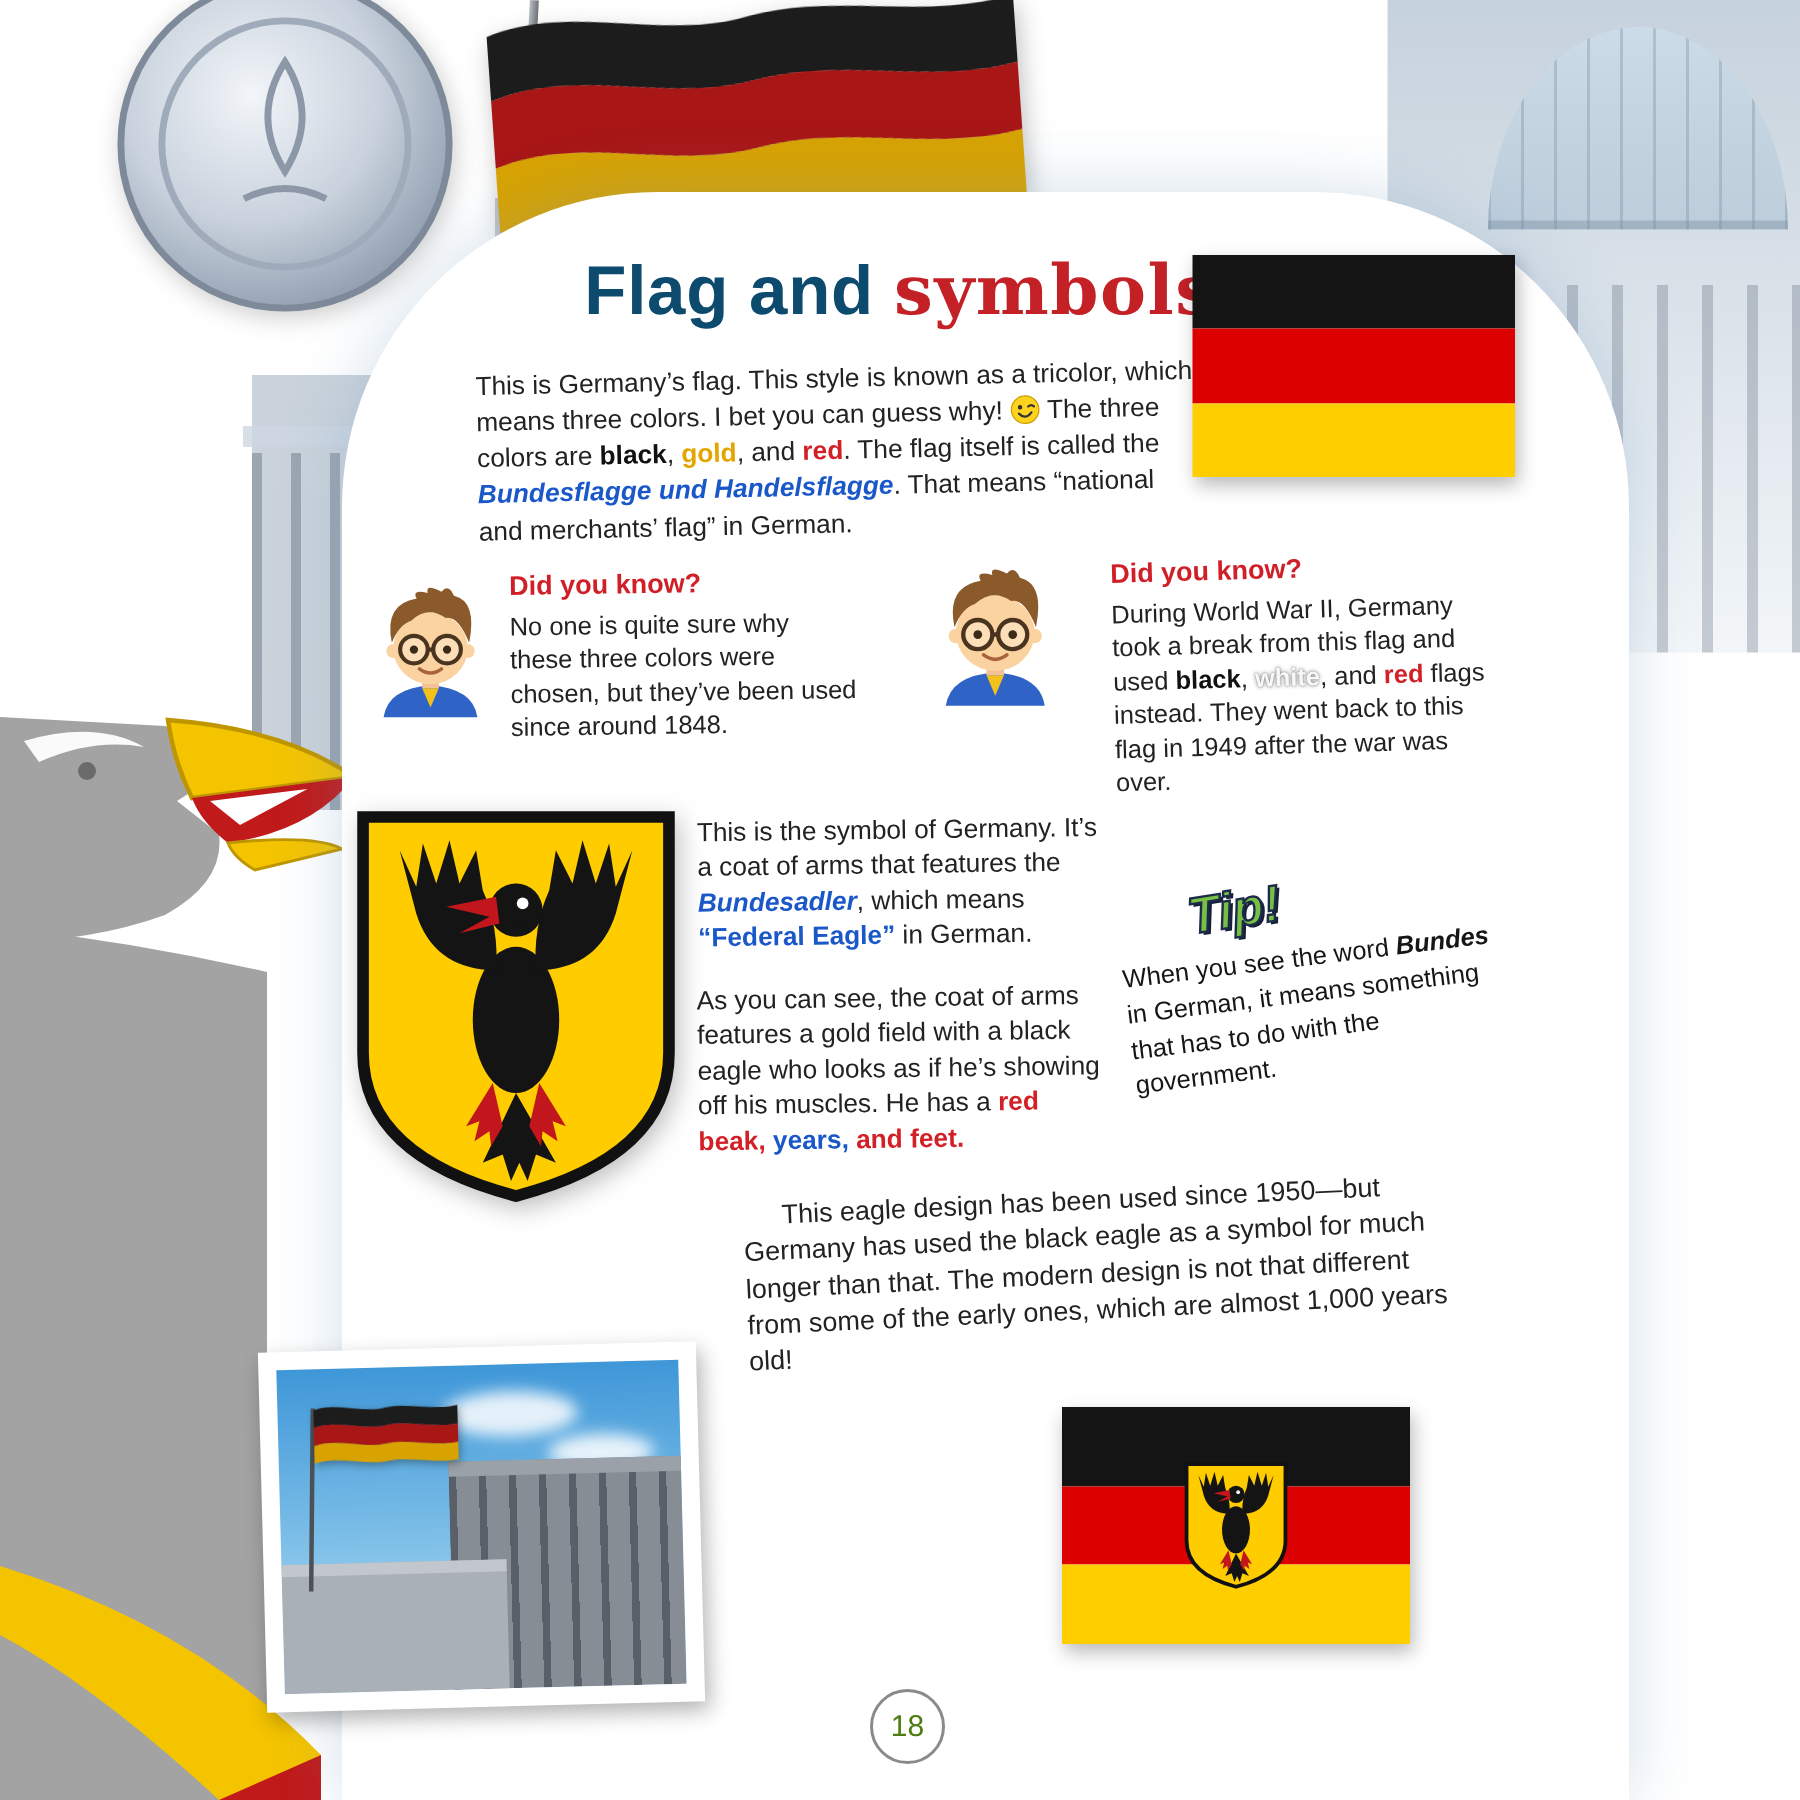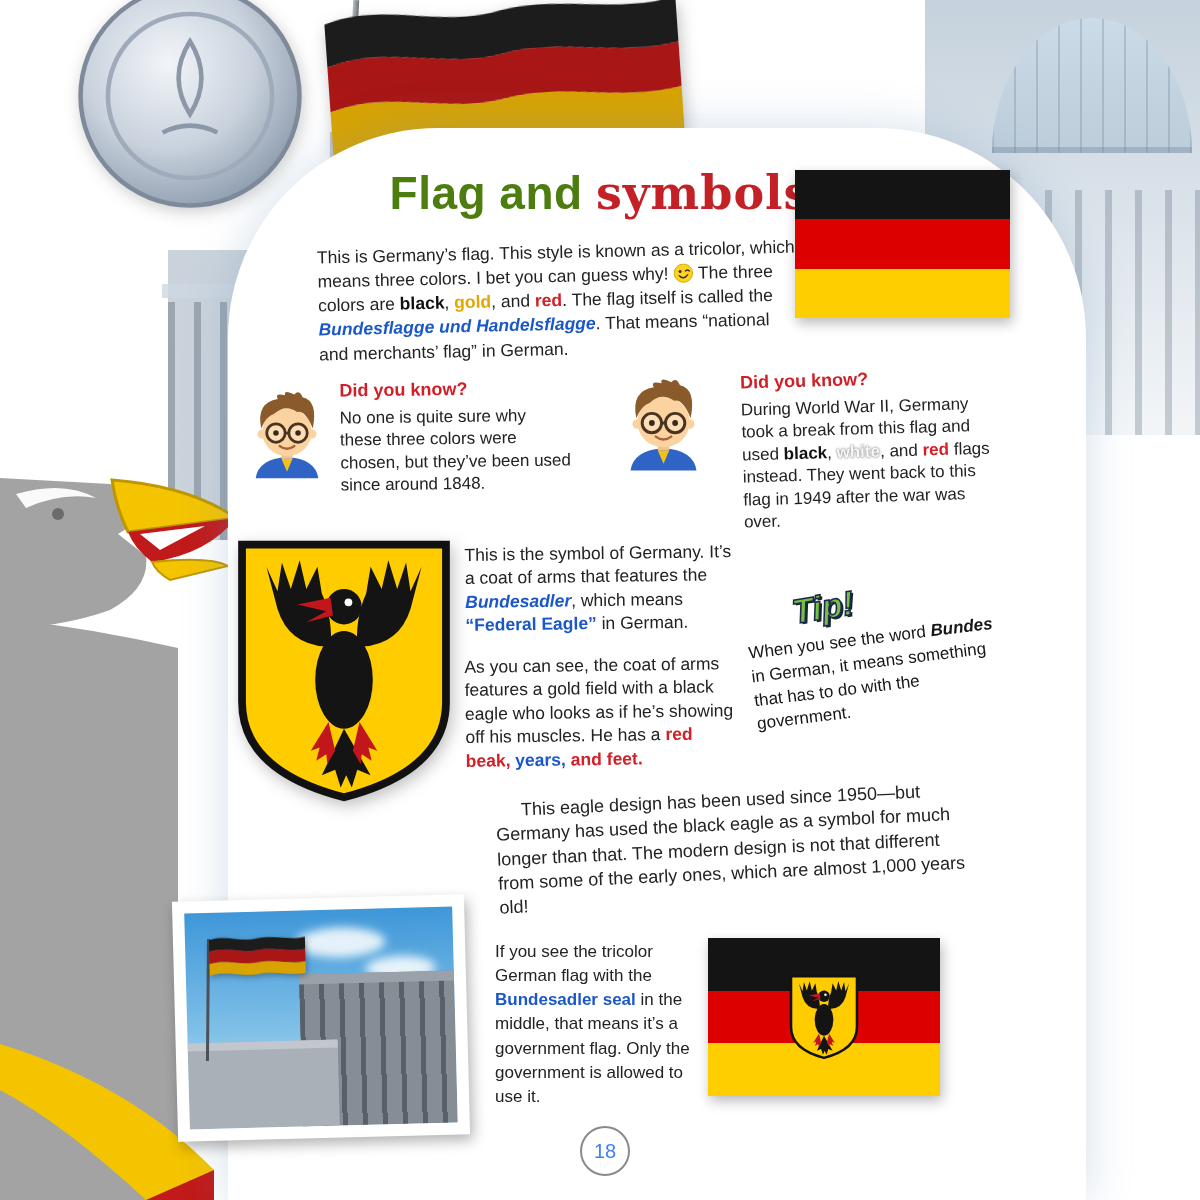--- a/index.html
+++ b/index.html
@@ -28,21 +28,21 @@
     background:linear-gradient(90deg,#b9bec4,#6d7278);transform:rotate(3deg);}
   .topflag{position:absolute;left:328px;top:-6px;width:352px;height:152px;transform:rotate(-4deg);
     filter:drop-shadow(2px 6px 8px rgba(0,0,0,.25));}
   .coin{position:absolute;left:76px;top:-18px;width:228px;height:228px;filter:drop-shadow(2px 4px 8px rgba(0,0,0,.2));}
   .eagle-sil{position:absolute;left:0;top:478px;width:240px;height:722px;}
   
   .panel{position:absolute;left:228px;top:128px;width:858px;height:1072px;background:#fff;
     border-radius:210px 210px 0 0;box-shadow:0 0 45px rgba(110,150,185,.30);}
   
   .title{position:absolute;left:310px;top:166px;width:580px;text-align:center;z-index:6;}
-  .title .t1{font-size:46px;font-weight:800;color:#4d7c0f;letter-spacing:.5px;}
+  .title .t1{font-size:46px;font-weight:800;color:#0c4a6e;letter-spacing:.5px;}
   .title .t2{font-family:"DejaVu Serif",serif;font-size:46px;font-weight:700;color:#c42127;letter-spacing:1px;}
   .para{position:absolute;color:#222;z-index:6;}
   .intro{left:318px;top:240px;width:480px;font-size:17.5px;line-height:1.38;transform:rotate(-1.3deg);}
   .wink{width:20px;height:20px;vertical-align:-4px;}
   .c-blk{font-weight:700;color:#111;}
   .c-gold{font-weight:700;color:#e3a600;}
   .c-red{font-weight:700;color:#d32027;}
   .c-blue{font-weight:700;color:#1a57c8;}
   .c-blue-it{font-weight:700;font-style:italic;color:#1a57c8;}
   .c-white{font-weight:700;color:#f8f8f8;text-shadow:0 0 3px #8a8a8a,0 0 1px #777;}
@@ -76,21 +76,21 @@
   .cloud{position:absolute;background:rgba(255,255,255,.85);border-radius:50%;filter:blur(5px);}
   .ph-b1{position:absolute;right:0;top:64px;bottom:0;width:58%;background:#868d95;border-top:10px solid #9aa1a8;}
   .ph-b1 .stripes{position:absolute;inset:0;
     background:repeating-linear-gradient(90deg,rgba(35,40,50,.45) 0 5px,transparent 5px 20px);}
   .ph-b2{position:absolute;left:0;bottom:0;width:56%;height:36%;background:#aab0b7;border-top:8px solid #c2c7cd;}
   .ph-flag{position:absolute;left:24px;top:22px;width:96px;height:42px;filter:drop-shadow(1px 2px 3px rgba(0,0,0,.35));}
   .ph-pole{position:absolute;left:20px;top:26px;width:3px;height:122px;background:#4c5157;transform:rotate(2deg);}
   
   .pagenum{position:absolute;left:580px;top:1126px;width:46px;height:46px;border-radius:50%;
     border:2px solid #8a8a8a;background:#fff;z-index:6;
-    font-size:20px;color:#3b82f6;display:flex;align-items:center;justify-content:center;}
+    font-size:20px;color:#4d7c0f;display:flex;align-items:center;justify-content:center;}
 </style>
 </head>
 <body>
 
 <svg width="0" height="0" style="position:absolute" aria-hidden="true">
   <defs>
     <radialGradient id="coinGrad" cx="40%" cy="35%" r="70%">
       <stop offset="0%" stop-color="#f2f5f9"></stop>
       <stop offset="55%" stop-color="#c9d2dd"></stop>
       <stop offset="100%" stop-color="#8e9cae"></stop>
@@ -240,23 +240,20 @@
         <div class="stripes"></div>
       </div>
       <div class="ph-b2"></div>
       <div class="ph-pole"></div>
       <svg class="ph-flag">
           <use href="#waveflag"></use>
         </svg>
     </div>
   </div>
 
-  <div class="para bottom-note">
-    <span>If you see the tricolor German flag with the </span><span class="c-blue">Bundesadler seal</span><span> in the middle, that means it’s a government flag. Only the government is allowed to use it.</span>
-  </div>
 
   <div class="flag flag-gov">
     <div class="s" style="background:#141414"></div>
     <div class="s" style="background:#dd0000"></div>
     <div class="s" style="background:#ffce00"></div>
     <svg class="emblem">
         <use href="#crest"></use>
       </svg>
   </div>
 

